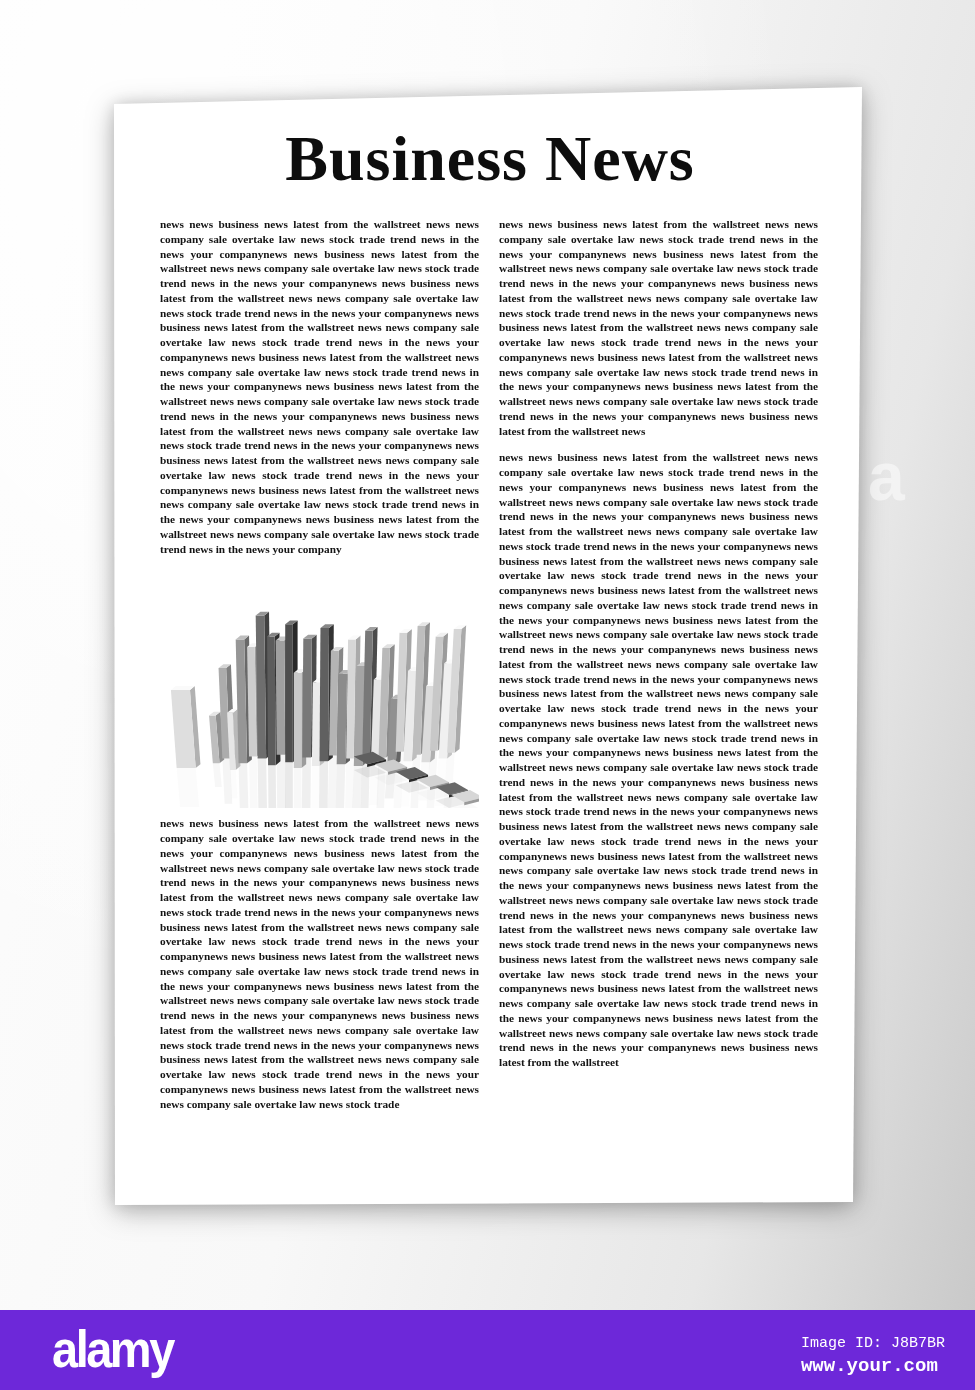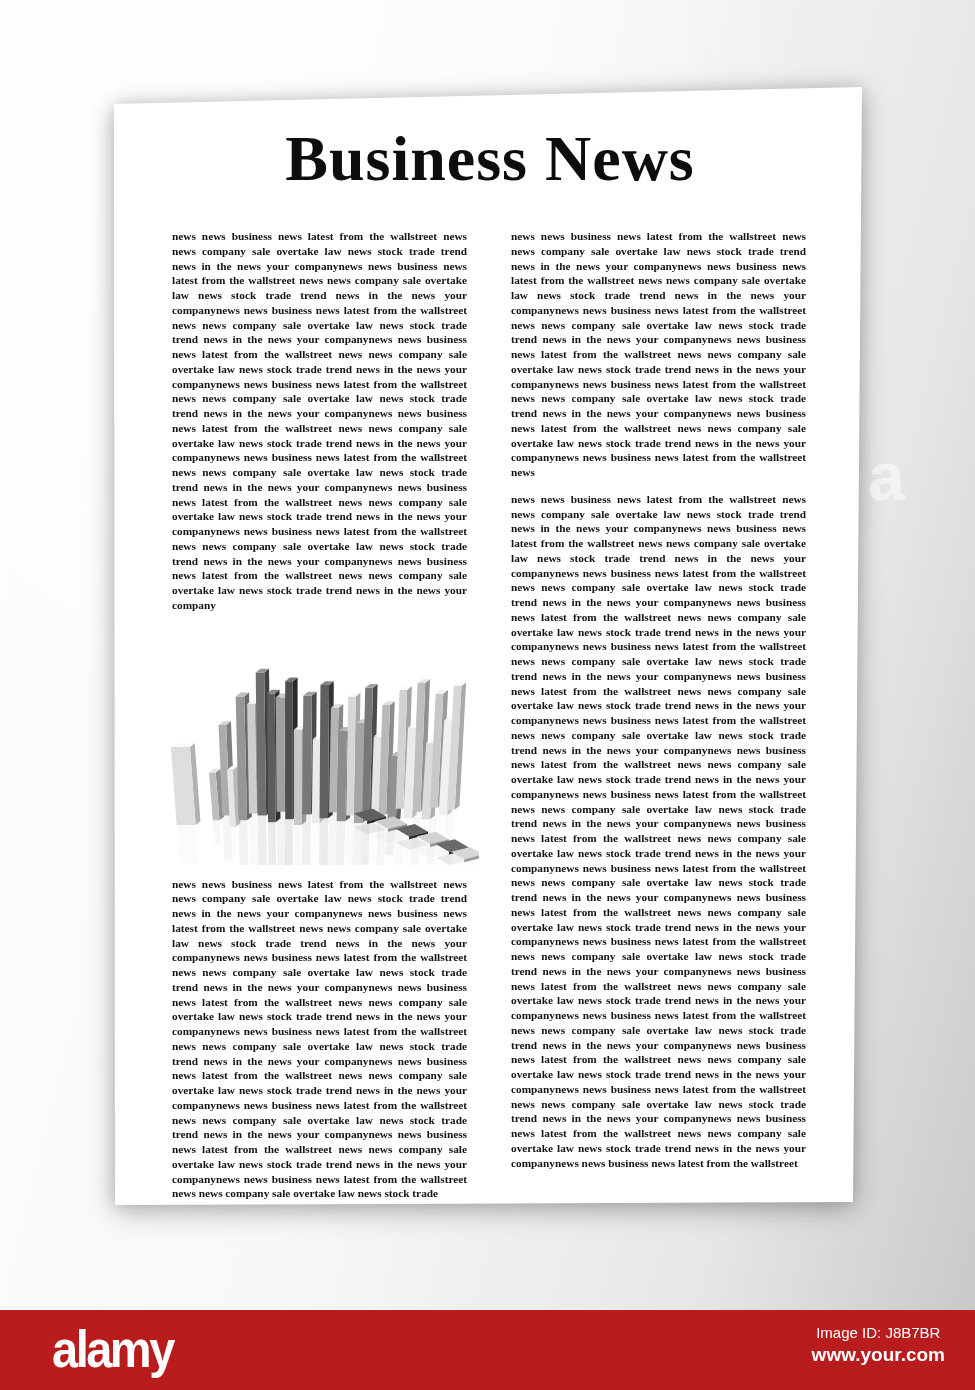--- a/index.html
+++ b/index.html
@@ -24,32 +24,32 @@
   .paper-face{position:absolute;left:0;top:0;width:100%;height:100%;background:#fff;
     clip-path:polygon(14px 24px, 762px 7px, 753px 1122px, 15px 1125px);}
 
   .masthead{position:absolute;left:20px;right:10px;top:47px;text-align:center;
     font-weight:700;font-size:64px;line-height:1;letter-spacing:1px;color:#0d0d0d;}
 
   .col{position:absolute;top:137px;width:319px;}
   .col1{left:60px;}
   .col2{left:399px;}
   .body-text{font-family:"Liberation Serif",serif;font-weight:700;font-size:11.3px;
-    line-height:14.75px;text-align:justify;color:#141414;margin:12px;}
+    line-height:14.75px;text-align:justify;color:#141414;margin:0;}
   .col2 .para-gap{margin-top:12px;}
 
   .figure{display:block;width:100%;height:240px;margin:12px 0 8px 0;}
 
   
-  .footer{position:absolute;left:0;bottom:0;width:975px;height:80px;background:#b91c1c;z-index:5;}
+  .footer{position:absolute;left:0;bottom:0;width:975px;height:80px;background:#6d28d9;z-index:5;}
   .alamy-logo{position:absolute;left:52px;top:8px;color:#fff;
     font-family:"Liberation Sans",sans-serif;font-weight:700;font-size:47px;
     letter-spacing:-2.5px;transform:scaleY(1.12);transform-origin:top left;}
-  .footer-right{position:absolute;right:30px;top:13px;text-align:center;color:#fff;
-    font-family:Liberation Sans, sans-serif;}
+  .footer-right{position:absolute;right:30px;top:24px;text-align:left;color:#fff;
+    font-family:Liberation Mono, monospace;}
   .image-id{font-size:15px;font-weight:400;line-height:20px;}
   .site-url{font-size:19px;font-weight:700;line-height:24px;}
 </style>
 </head>
 <body>
 
 <div class="photo">
 
   <div class="watermark-a">a</div>
 

